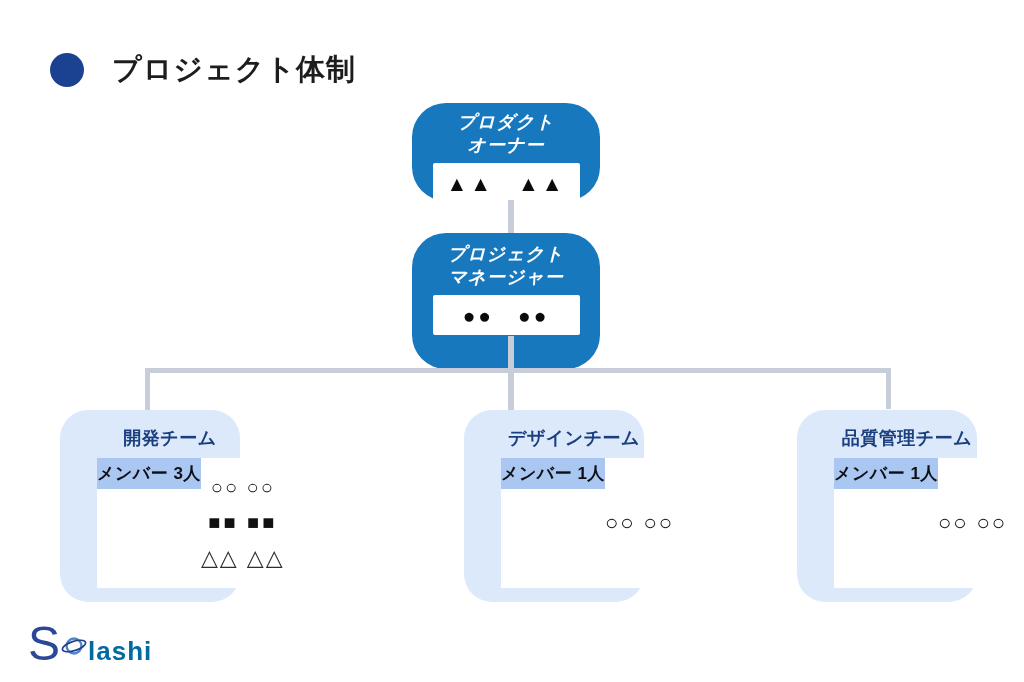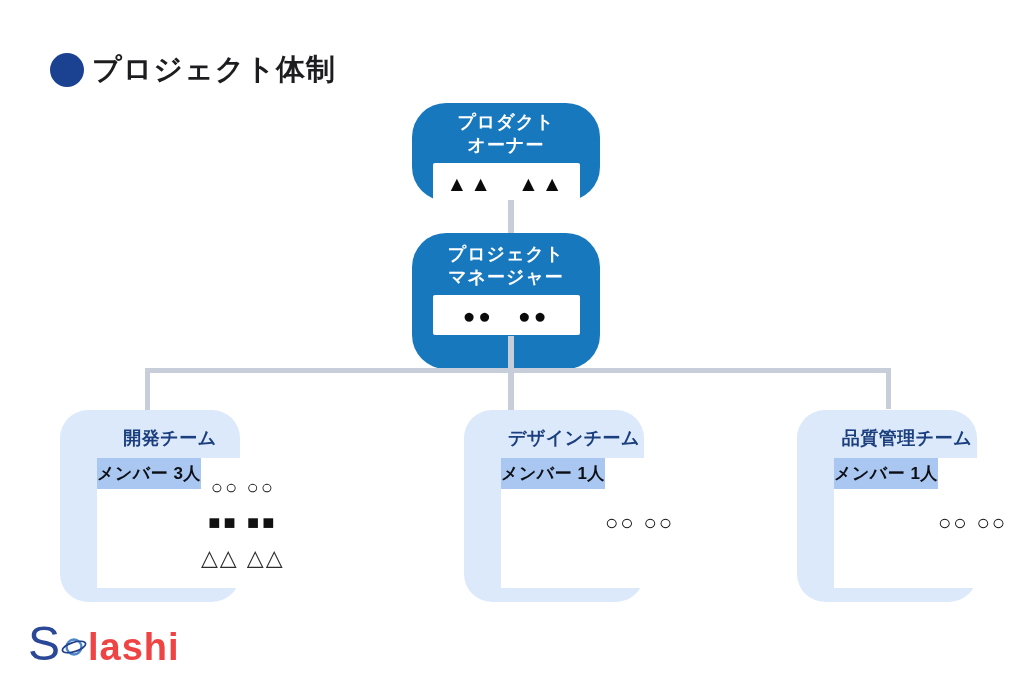--- a/index.html
+++ b/index.html
@@ -11,40 +11,41 @@
     width: 1024px;
     height: 682px;
     background: #ffffff;
     overflow: hidden;
   }
 
   
   .title-row {
     position: absolute;
     left: 50px; top: 50px;
-    display: flex; align-items: center; gap: 8px;
+    display: flex; align-items: center; gap: 28px;
   }
   .title-bullet {
     width: 34px; height: 34px; border-radius: 50%;
     background: #1b4191;
     flex: 0 0 auto;
   }
   .title-text {
     font-size: 29px; font-weight: 600; color: #1d1d1f;
     letter-spacing: 1px;
   }
 
   
   .node {
     position: absolute;
     left: 412px; width: 188px;
     background: #1878be;
     border-radius: 34px;
     padding-top: 8px;
     text-align: center;
+    font-style: italic;
   }
   .node-po { top: 103px; height: 98px; }
   .node-pm { top: 233px; height: 136px; padding-top: 10px; }
   .node-label {
     color: #ffffff; font-weight: 700; font-size: 18px; line-height: 23px;
     letter-spacing: 1px;
   }
   .node-badge {
     width: 147px; height: 40px;
     margin: 6px auto 0;
@@ -121,21 +122,21 @@
     font-size: 48px; line-height: 1; font-weight: 400;
     color: #2a4897;
   }
   .logo-o {
     width: 26px; height: 26px;
     margin: 0 1px;
     position: relative; top: 2px;
     align-self: center;
   }
   .logo-rest {
-    font-size: 38px; font-weight: 700; color: #ef4444;
+    font-size: 26px; font-weight: 700; color: #0369a1;
     letter-spacing: 1px;
   }
 </style>
 </head>
 <body>
 
 <div class="canvas">
 
   <div class="title-row">
     <span class="title-bullet"></span>

